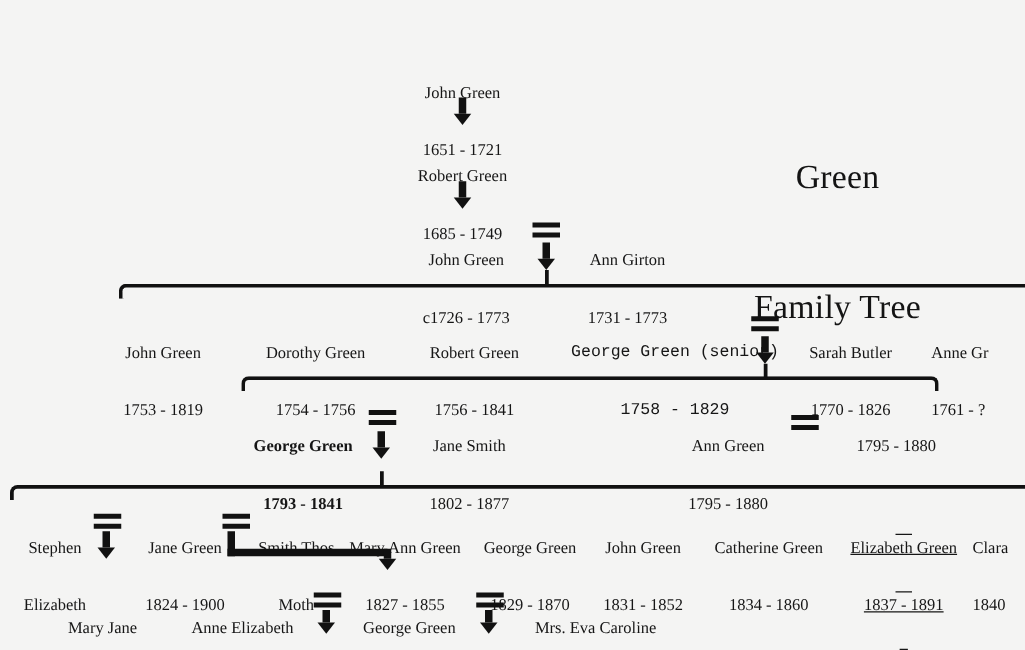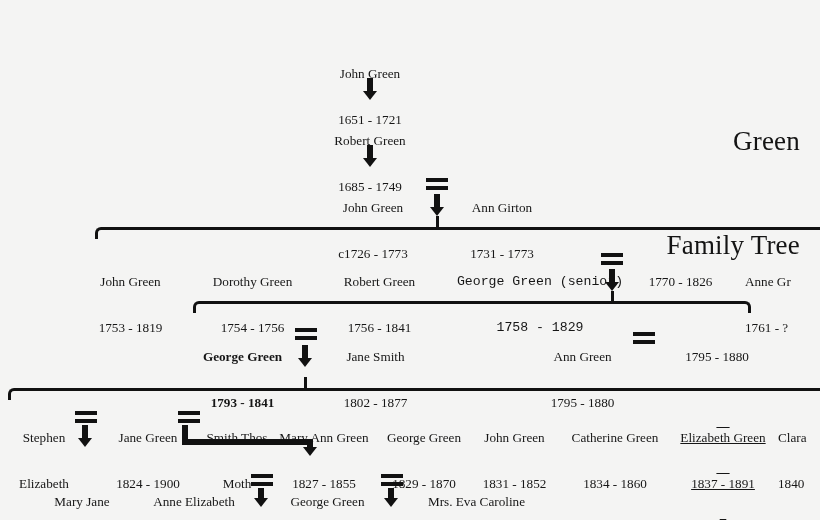--- a/index.html
+++ b/index.html
@@ -16,21 +16,21 @@
   }
   #tree {
     position: relative;
     width: 820px;
     height: 520px;
   }
 
   
   .title {
     position: absolute;
-    text-align: right;
+    text-align: center;
     font-size: 27px;
     line-height: 1.28;
     color: #141414;
     letter-spacing: 0.2px;
     white-space: pre;
   }
 
   
   .person {
     position: absolute;
@@ -191,20 +191,21 @@
   </div>
 
   <div class="person" style="left:450px; top:243px; width:180px;font-family:Liberation Mono, monospace;">
     <span class="nm">George Green (senior)</span>
     <span class="dt">1758 - 1829</span>
   </div>
 
   <div class="marriage" style="left:601px; top:252px;"></div>
 
   <div class="person" style="left:618px; top:243px; width:125px;">
+    <span class="nm">Sarah Butler</span>
     <span class="dt">1770 - 1826</span>
   </div>
 
   <div class="person" style="left:745px; top:243px; width:120px; text-align:left;">
     <span class="nm">Anne Gr</span>
     <span class="dt">1761 - ?</span>
   </div>
 
   <div class="arrow" style="left:605px; top:269px; height:22px;">
     <div class="shaft" style="height:13px;"></div>

